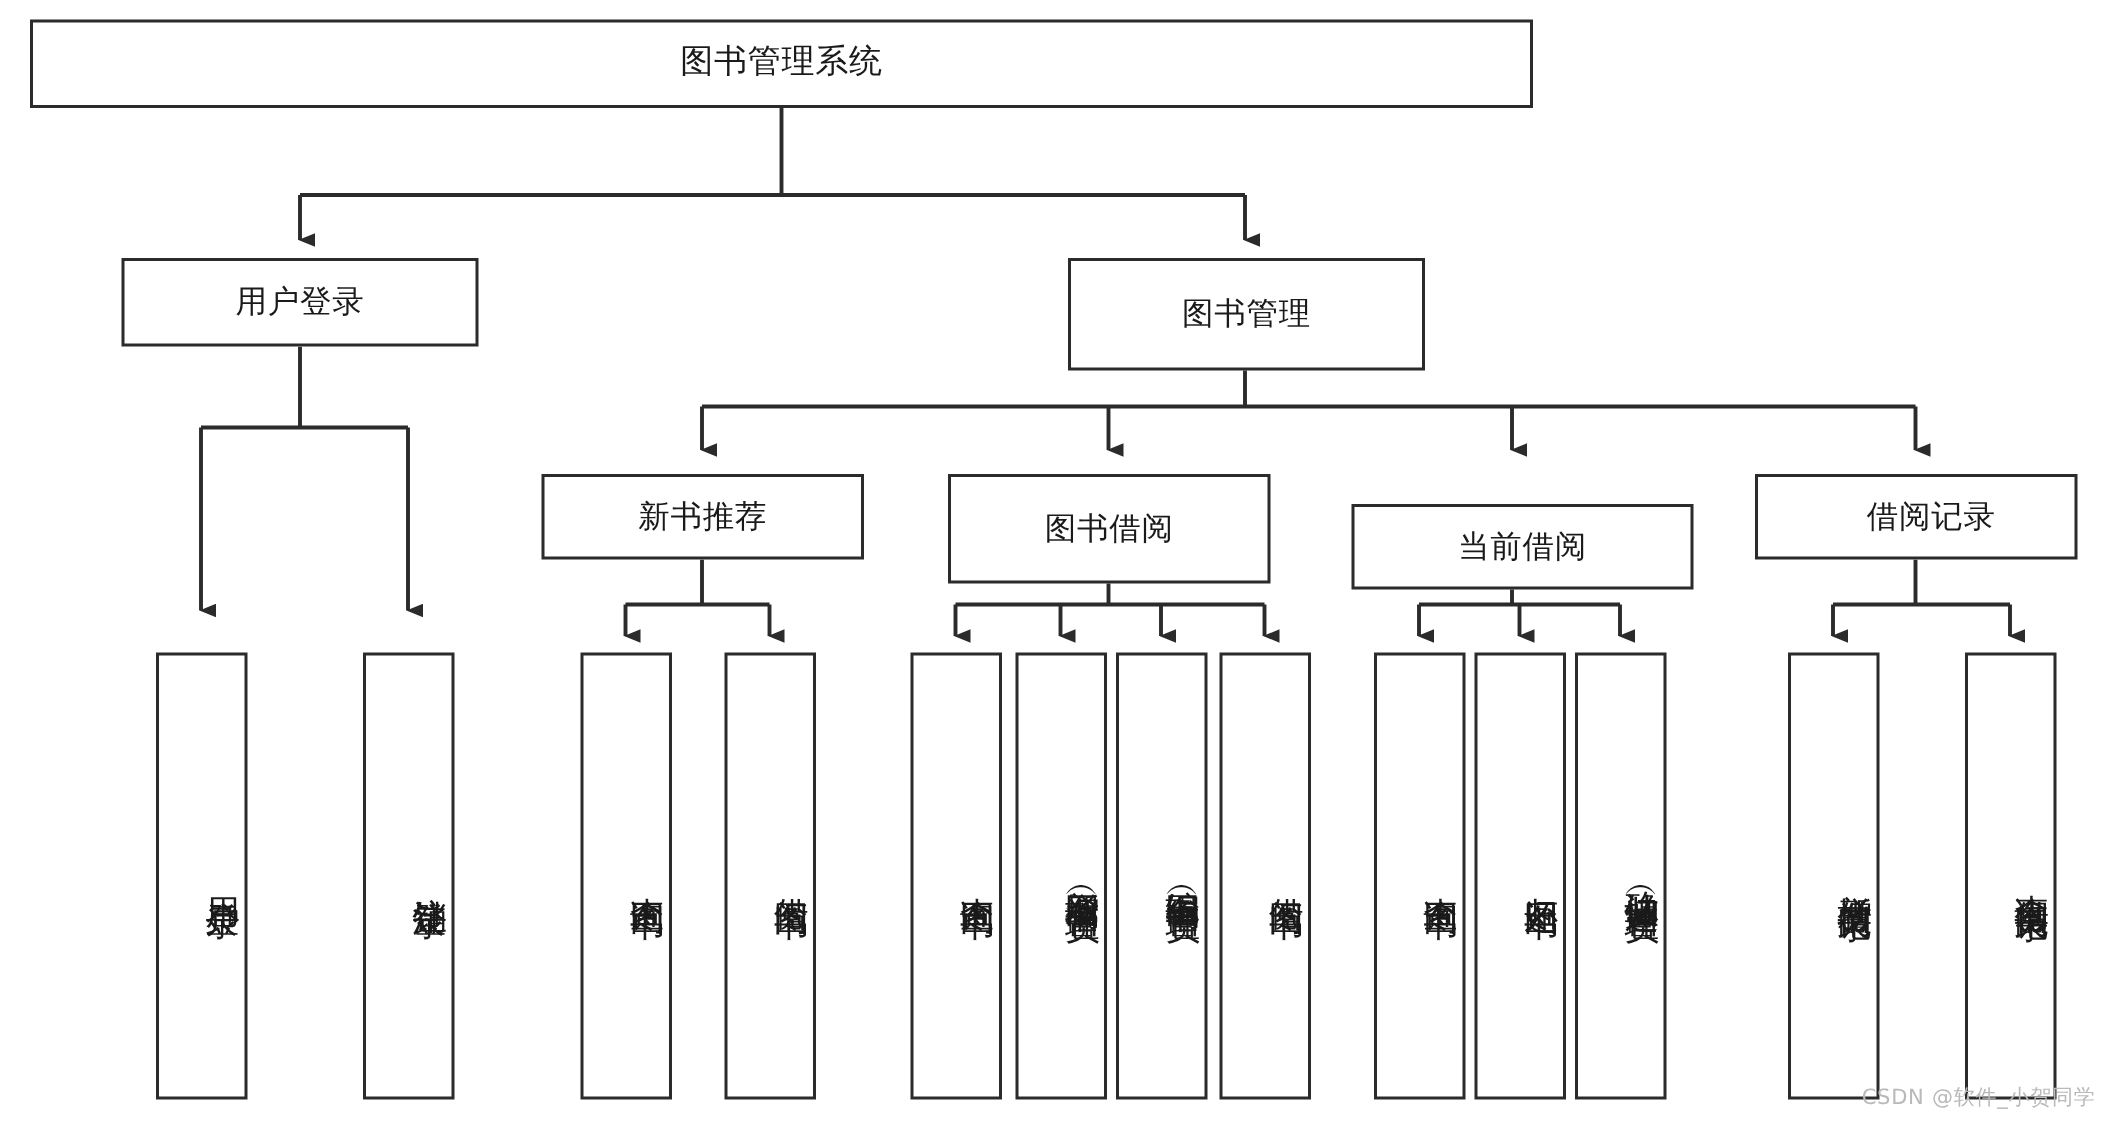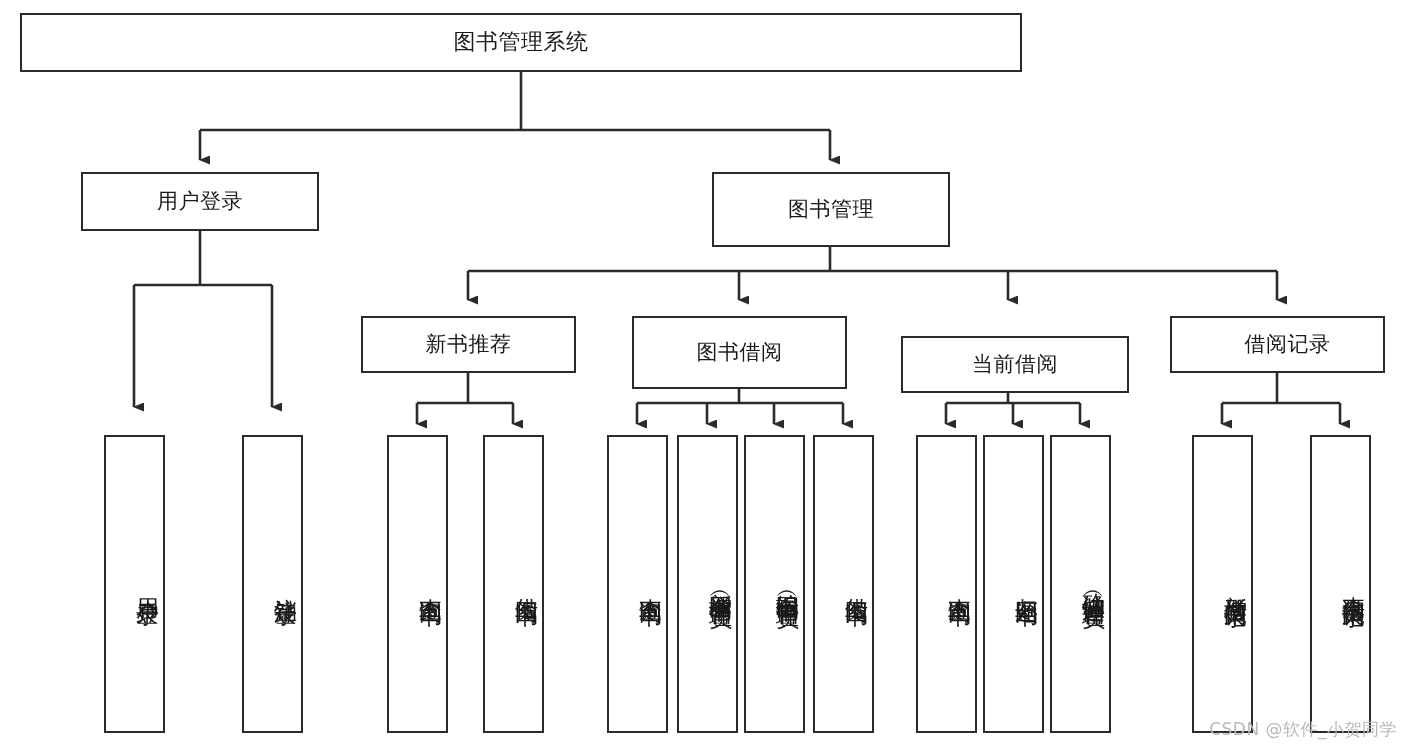--- a/index.html
+++ b/index.html
@@ -53,21 +53,21 @@
     letter-spacing: 2px;
     padding: 6px 0;
     align-items: flex-start;
     justify-content: center;
     white-space: nowrap;
   }
   .watermark {
     position: absolute;
     right: 8px;
     bottom: 6px;
-    font-size: 17px;
+    font-size: 14px;
     color: #b9b9b9;
     letter-spacing: 0.5px;
     white-space: nowrap;
   }
 </style>
 </head>
 <body>
 
 <div id="diagram-root">
 

